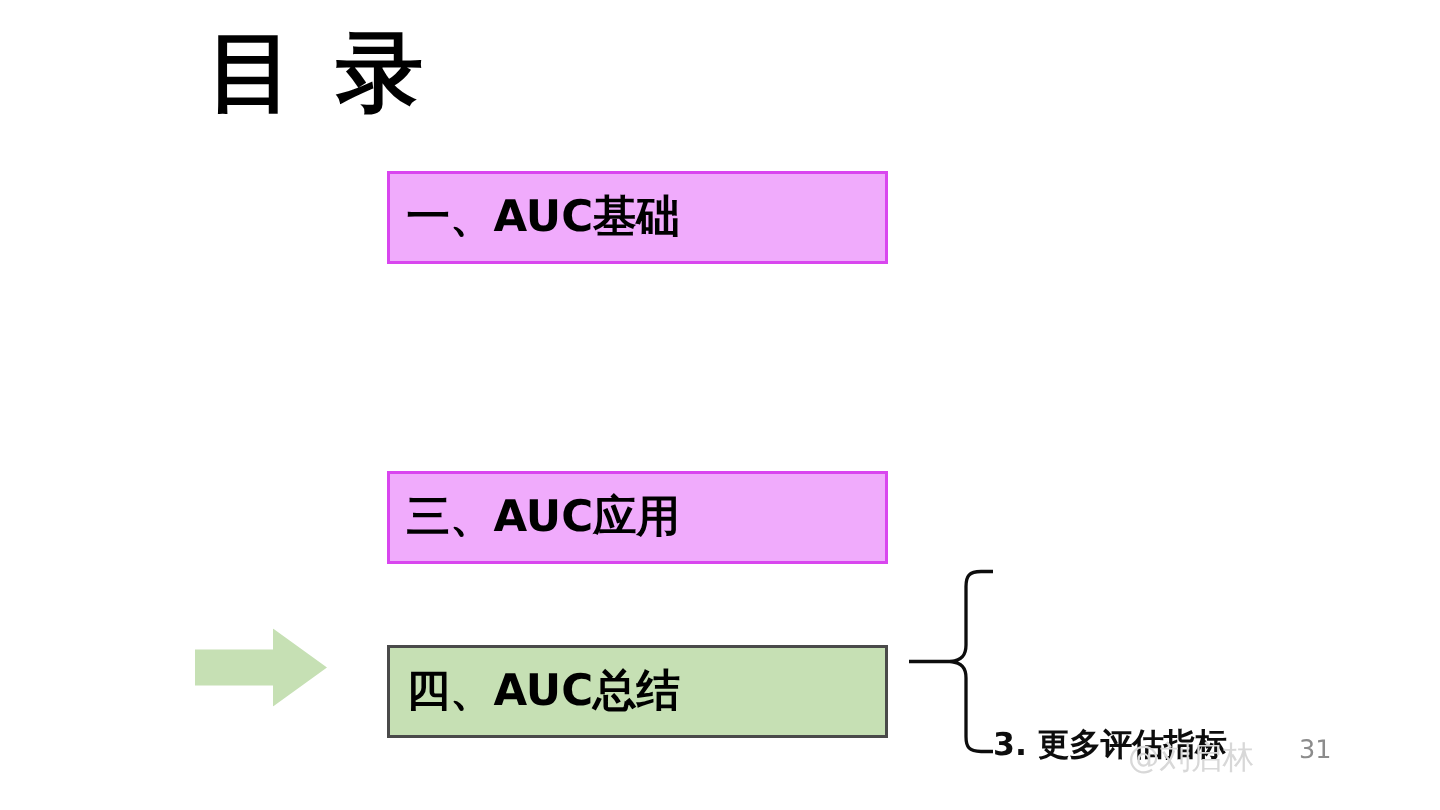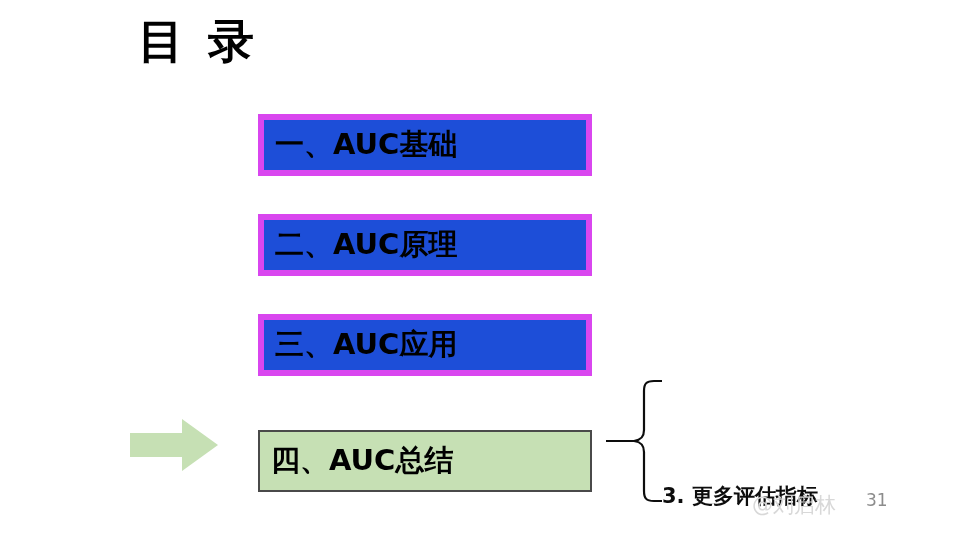--- a/index.html
+++ b/index.html
@@ -19,37 +19,37 @@
     width: 960px;
     height: 540px;
     background: #ffffff;
   }
 
   
   .slide-title {
     position: absolute;
     left: 138px;
     top: 14px;
-    font-size: 46px;
+    font-size: 58px;
     font-weight: bold;
     color: #000000;
     letter-spacing: 4px;
     line-height: 1.2;
     white-space: nowrap;
   }
 
   
   .toc-box {
     position: absolute;
     left: 258px;
     width: 334px;
     height: 62px;
     box-sizing: border-box;
-    border: 6px solid #d946ef;
-    background: #1d4ed8;
+    border: 2px solid #d946ef;
+    background: #f0abfc;
     display: flex;
     align-items: center;
   }
   .toc-box.highlight {
     background: #c6e0b4;
     border: 2px solid #4a4a4a;
   }
   .toc-box-1 { top: 114px; }
   .toc-box-2 { top: 214px; }
   .toc-box-3 { top: 314px; }
@@ -127,23 +127,20 @@
   <div class="arrow">
     <svg width="88" height="52" viewBox="0 0 88 52" xmlns="http://www.w3.org/2000/svg">
       <polygon points="0,14 52,14 52,0 88,26 52,52 52,38 0,38" fill="#c6e0b4"></polygon>
     </svg>
   </div>
 
   <div class="toc-box toc-box-1">
     <span class="toc-label">一、AUC基础</span>
   </div>
 
-  <div class="toc-box toc-box-2">
-    <span class="toc-label">二、AUC原理</span>
-  </div>
 
   <div class="toc-box toc-box-3">
     <span class="toc-label">三、AUC应用</span>
   </div>
 
   <div class="toc-box toc-box-4 highlight">
     <span class="toc-label">四、AUC总结</span>
   </div>
 
   <div class="brace">

